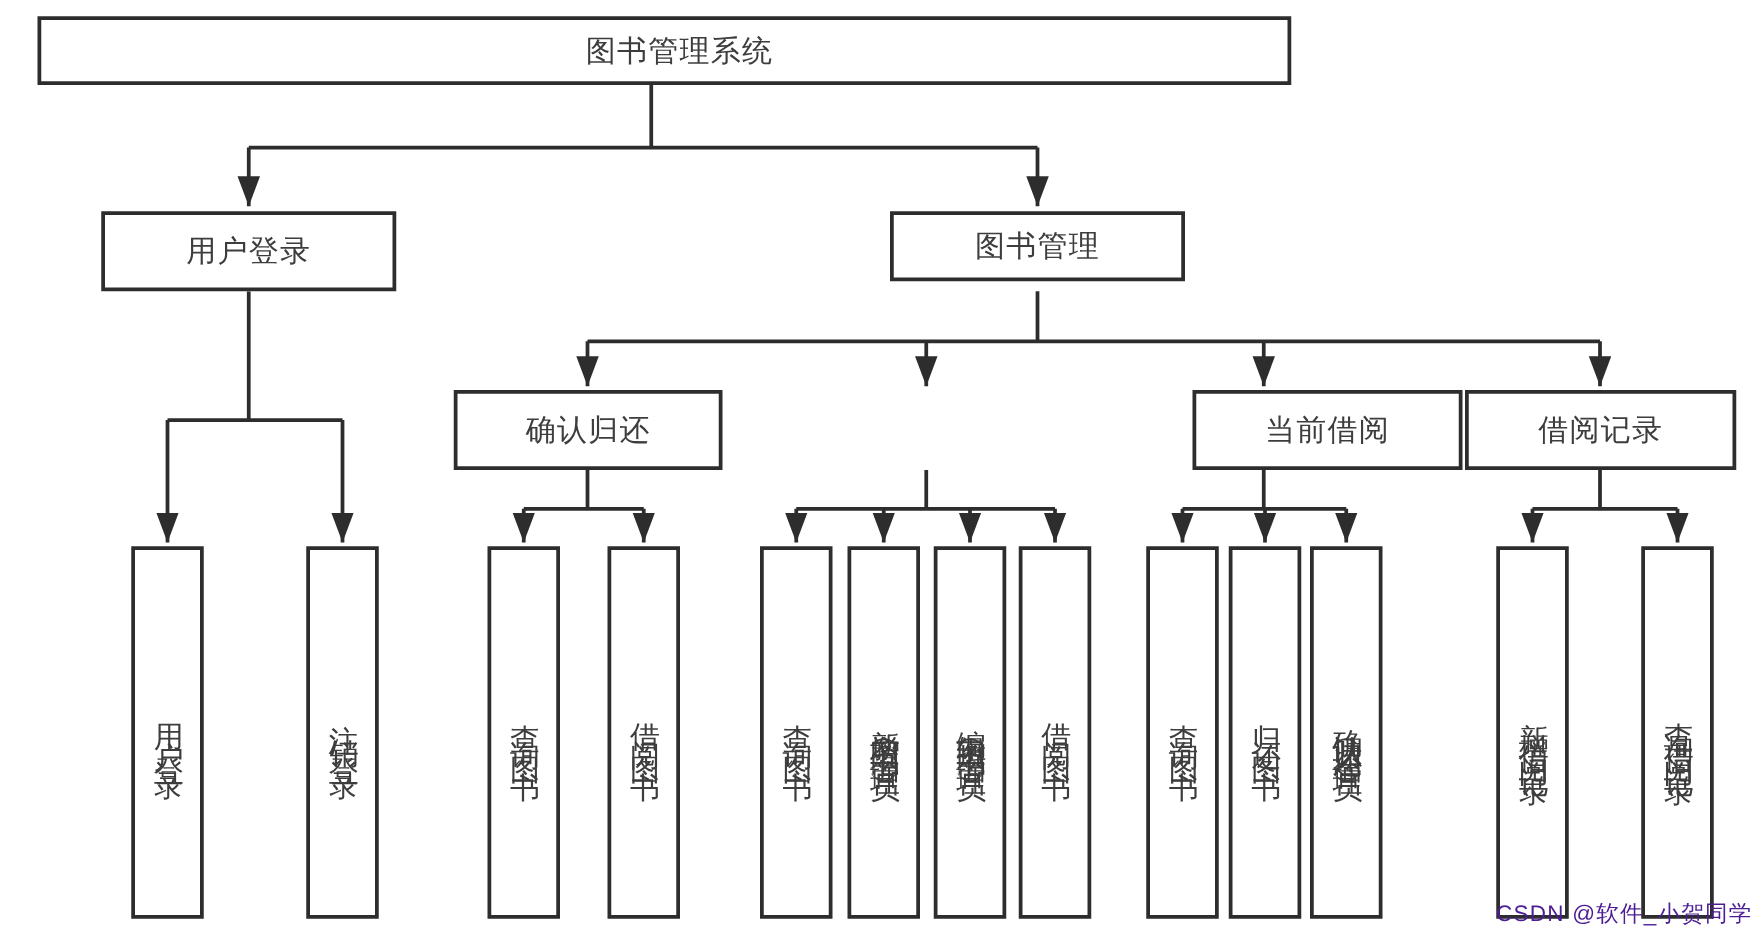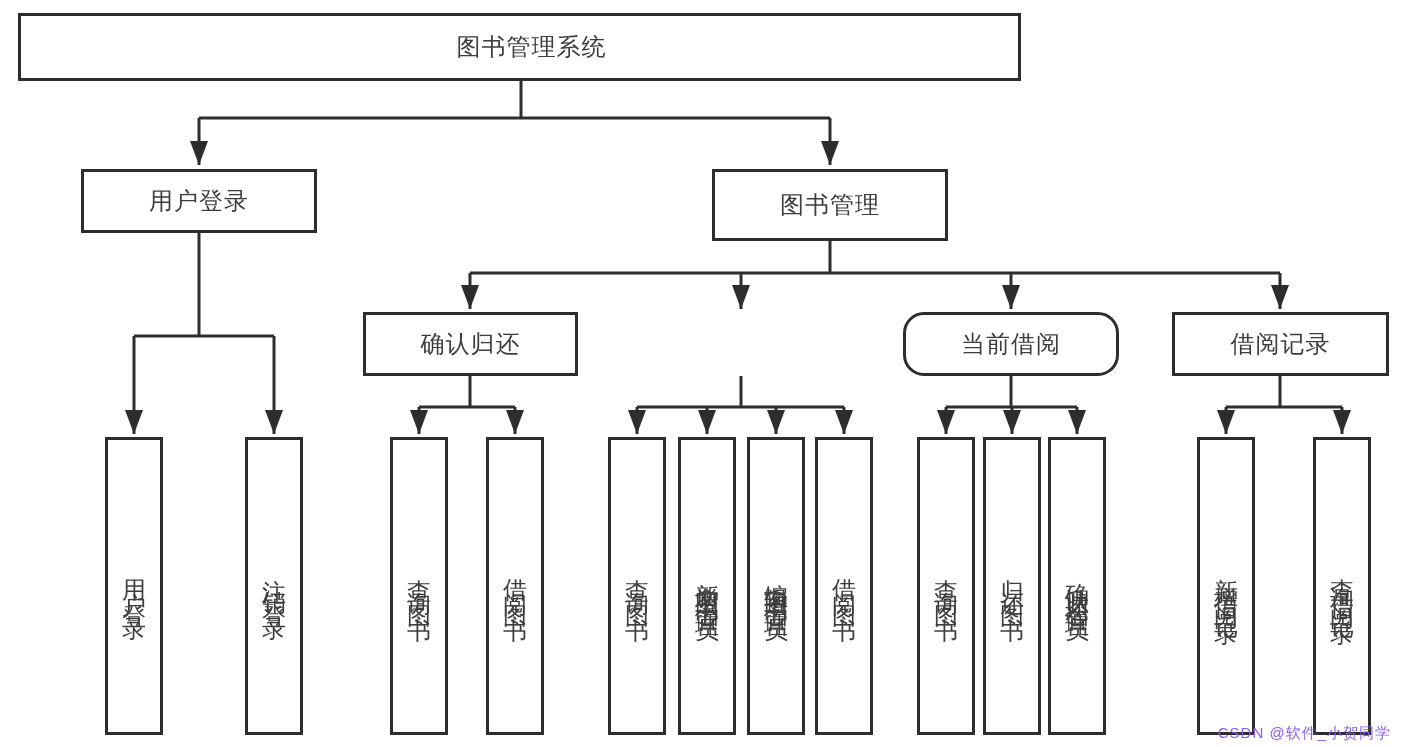--- a/index.html
+++ b/index.html
@@ -6,47 +6,47 @@
   body{font-family:"Liberation Sans","DejaVu Sans",sans-serif;}
   .canvas{
     position:relative;width:1405px;height:747px;background:#ffffff;overflow:hidden;
   }
   .wires{position:absolute;left:0;top:0;width:1405px;height:747px;}
   .node{
     position:absolute;box-sizing:border-box;background:#ffffff;
     border:3px solid #2d2d2d;display:flex;align-items:center;justify-content:center;
     font-size:24px;color:#3d3d3d;letter-spacing:1px;white-space:nowrap;
   }
-  .root{left:18px;top:13px;width:1003px;height:68px;padding-left:24px;}
+  .root{left:30px;top:13px;width:1003px;height:55px;padding-left:24px;}
   .branch-left{left:81px;top:169px;width:236px;height:64px;}
-  .branch-right{left:712px;top:169px;width:236px;height:72px;}
+  .branch-right{left:712px;top:169px;width:236px;height:56px;}
   .mid{top:312px;height:64px;}
   .mid-1{left:363px;width:215px;}
   .mid-2{left:633px;width:217px;}
-  .mid-3{left:903px;width:216px;border-radius:21px;}
+  .mid-3{left:954px;width:216px;}
   .mid-4{left:1172px;width:217px;}
   .leaf{
     position:absolute;box-sizing:border-box;top:437px;width:58px;height:298px;
     background:#ffffff;border:3px solid #2d2d2d;
     display:flex;align-items:center;justify-content:center;
   }
   .vtext{
     writing-mode:vertical-rl;text-orientation:mixed;line-height:1;
     font-size:24px;color:#3d3d3d;
   }
   .ls-lg{letter-spacing:13px;}
   .ls-md{letter-spacing:9px;}
   .ls-sm{letter-spacing:5px;}
   .l-1{left:105px;}  .l-2{left:245px;}
   .l-3{left:390px;}  .l-4{left:486px;}
   .l-5{left:608px;}  .l-6{left:678px;}  .l-7{left:747px;}  .l-8{left:815px;}
   .l-9{left:917px;}  .l-10{left:983px;} .l-11{left:1048px;}
   .l-12{left:1197px;}.l-13{left:1313px;}
   .watermark{
-    position:absolute;right:14px;bottom:4px;font-size:15px;color:#8b5cf6;
+    position:absolute;right:3px;bottom:4px;font-size:18px;color:#4c1d95;
     letter-spacing:1px;white-space:nowrap;
   }
 </style>
 </head>
 <body>
 
 <div class="canvas">
 
   <svg class="wires" viewBox="0 0 1405 747" xmlns="http://www.w3.org/2000/svg">
     <defs>

